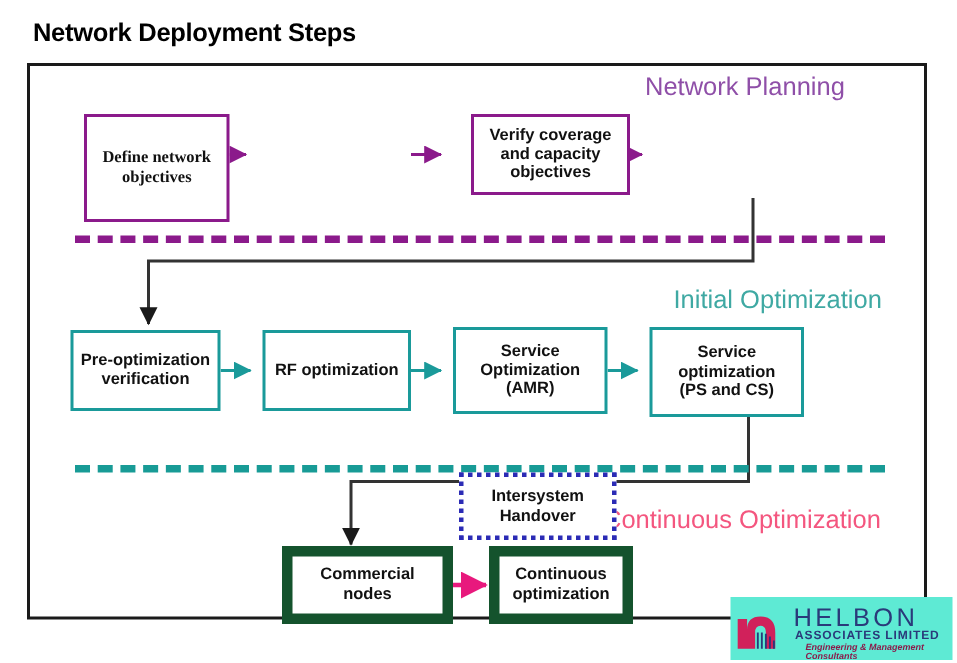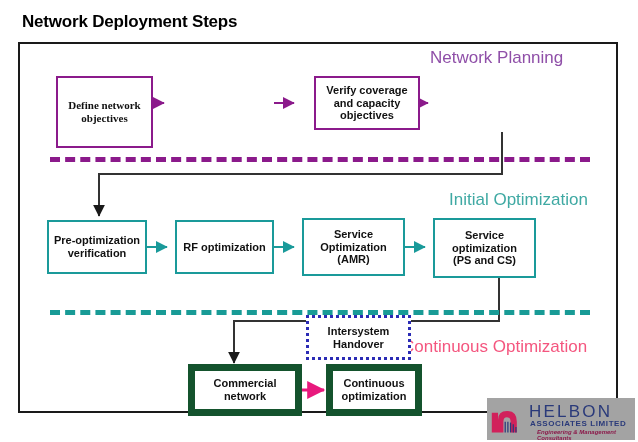--- a/index.html
+++ b/index.html
@@ -85,21 +85,21 @@
     overflow: visible;
     pointer-events: none;
   }
 
   #logo {
     position: absolute;
     left: 487px;
     top: 398px;
     width: 148px;
     height: 42px;
-    background: #a3a3a3;
+    background: #5eead4;
     overflow: hidden;
   }
   #logo .mark {
     position: absolute;
     left: 2px; top: 4px;
     width: 36px; height: 34px;
   }
   #logo .htext {
     position: absolute;
     left: 42px;
@@ -241,21 +241,21 @@
   <div class="node handover" style="left:286px; top:271px; width:105px; height:45px;">
     <div>
       <span>Intersystem</span>
       <span>Handover</span>
     </div>
   </div>
 
   <div class="node cont" style="left:168px; top:320px; width:114px; height:52px;">
     <div>
       <span>Commercial</span>
-      <span>network</span>
+      <span>nodes</span>
     </div>
   </div>
 
   <div class="node cont" style="left:306px; top:320px; width:96px; height:52px;">
     <div>
       <span>Continuous</span>
       <span>optimization</span>
     </div>
   </div>
 

